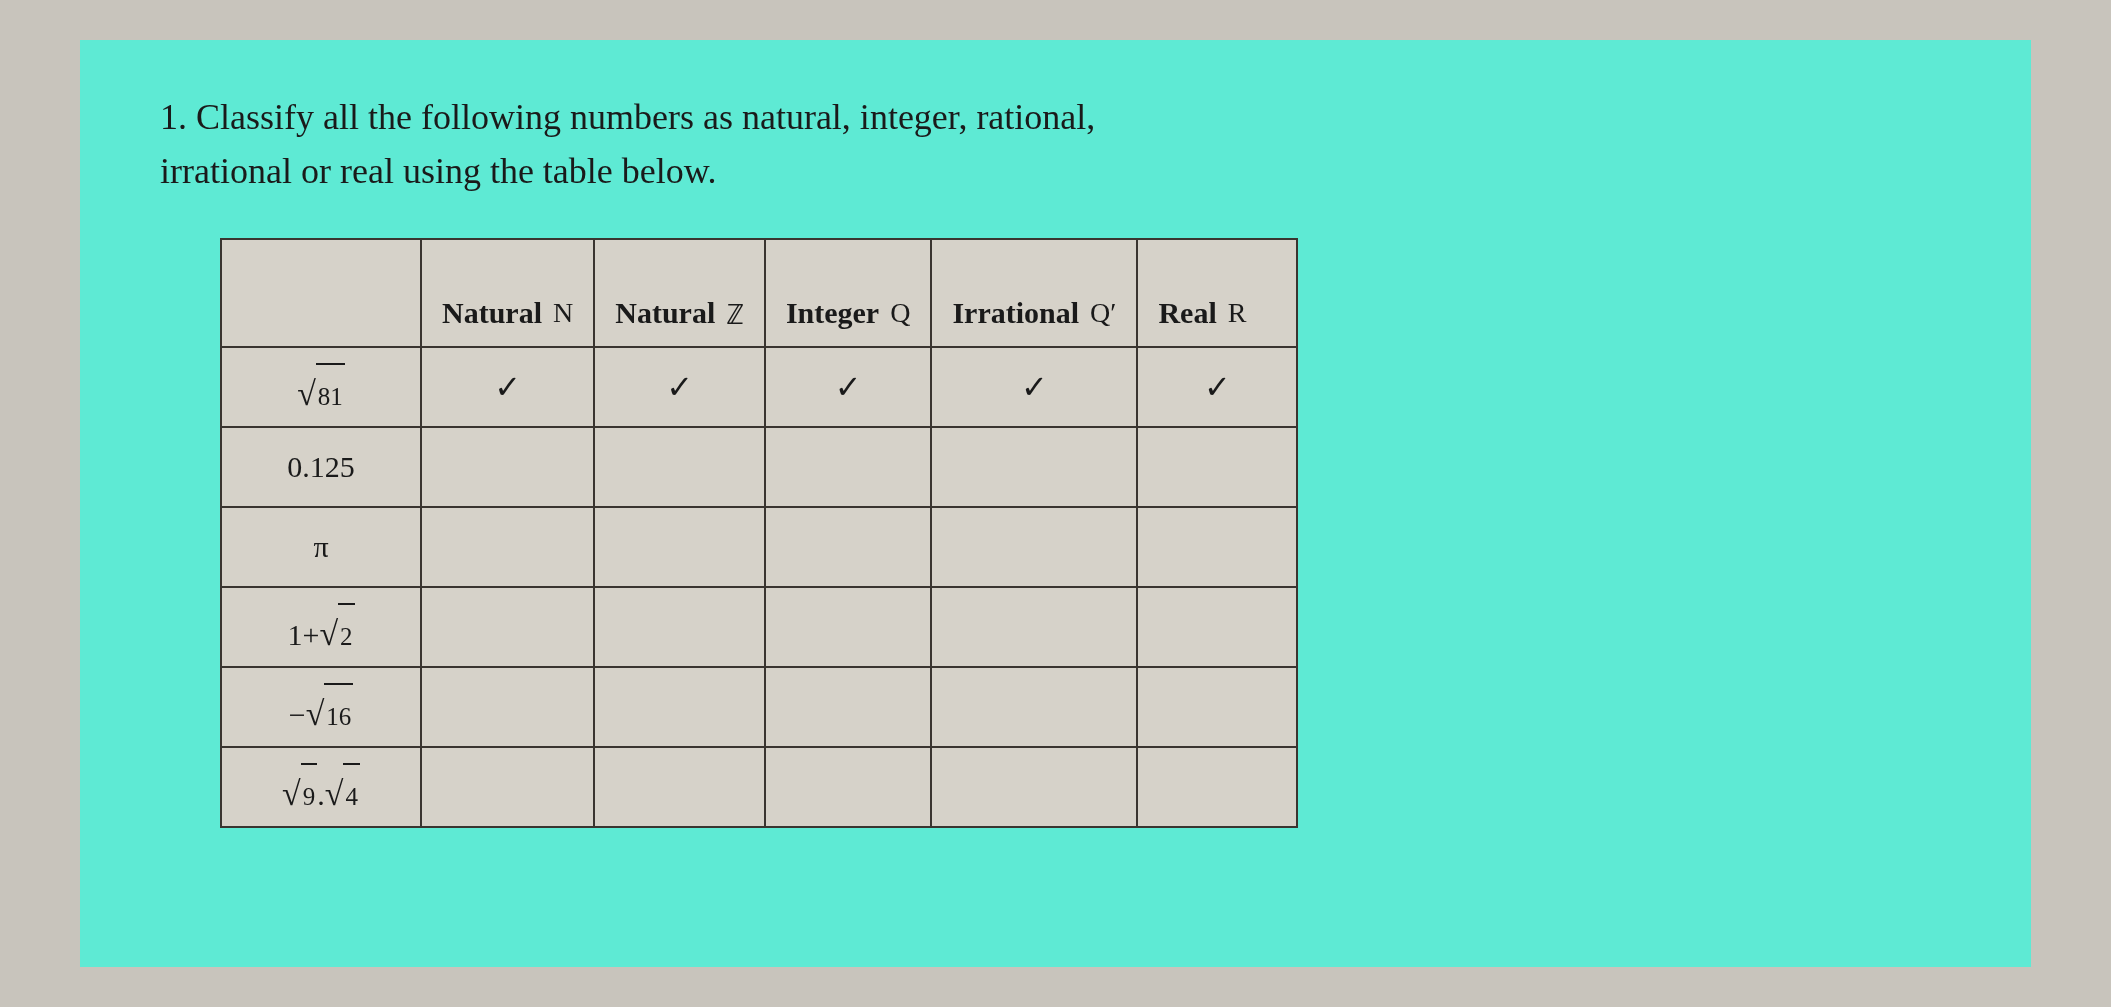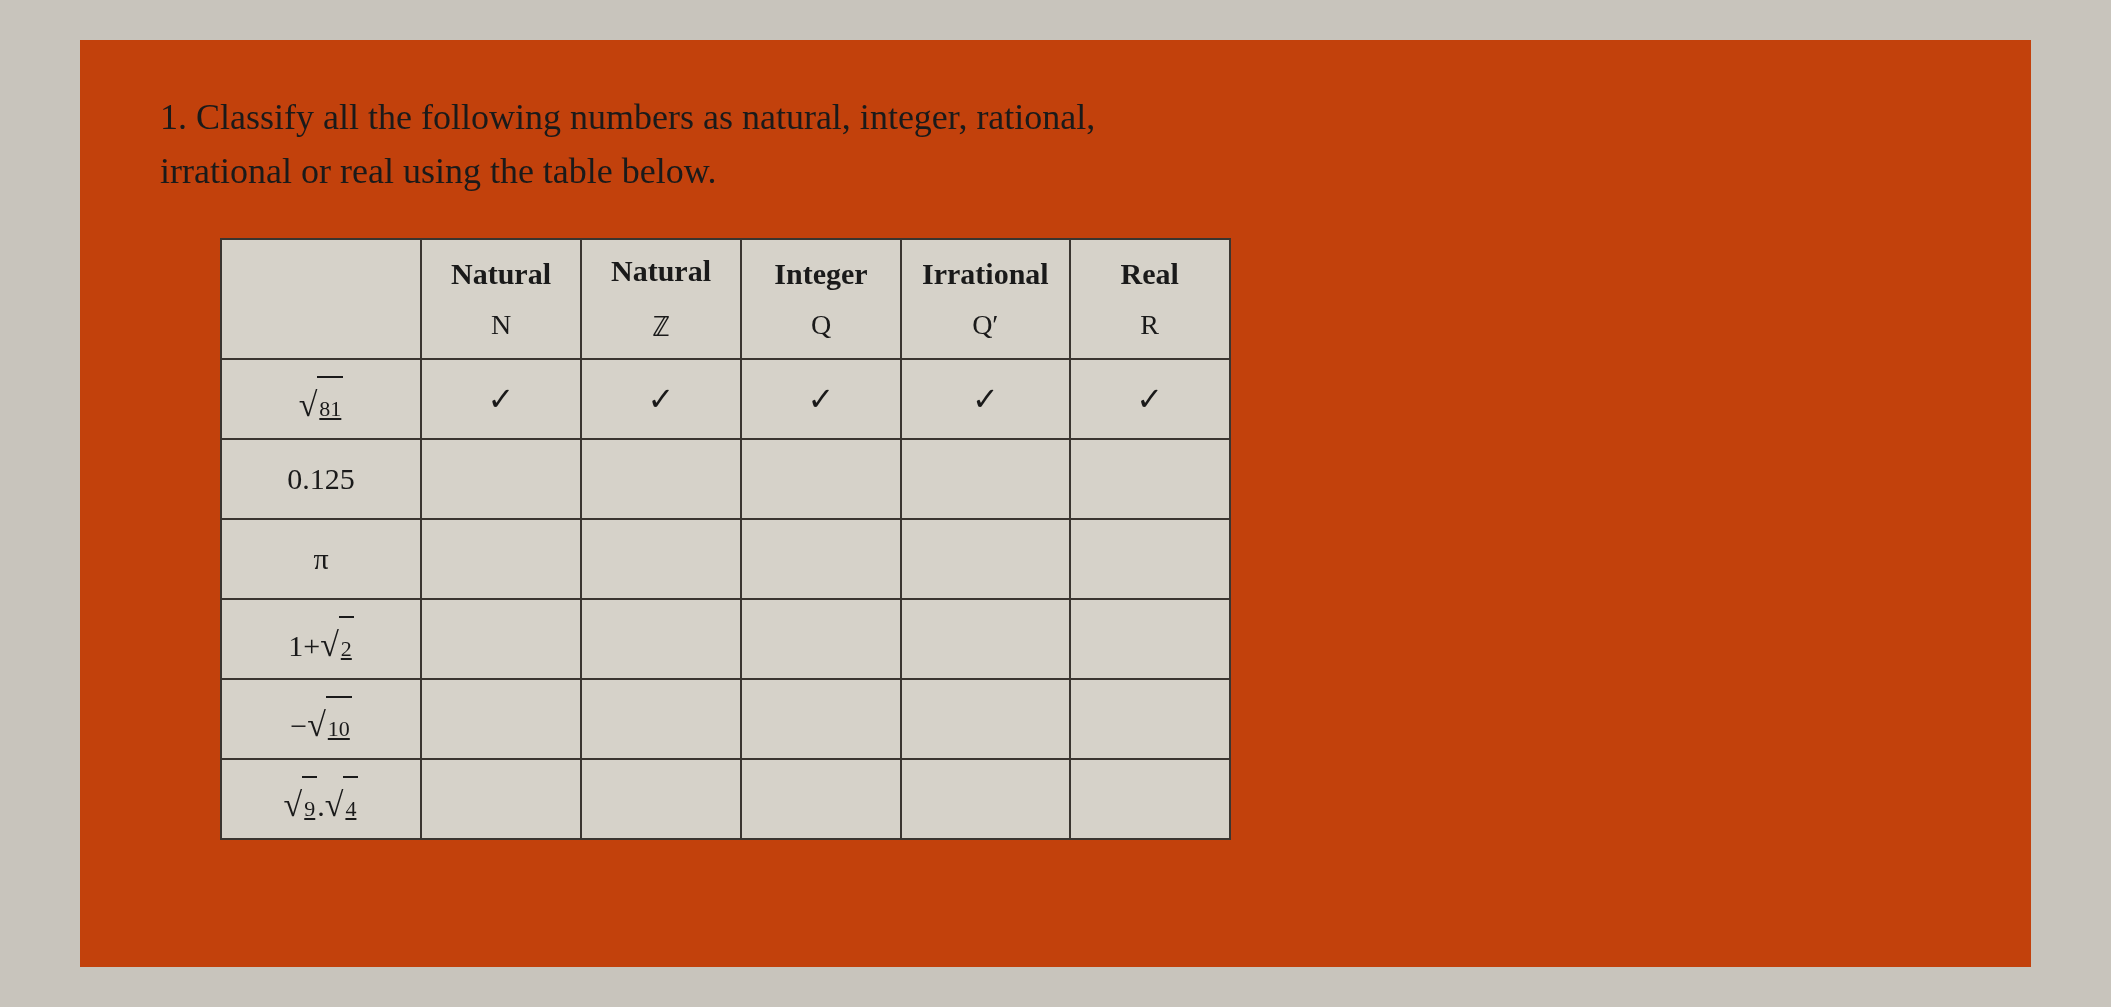--- a/index.html
+++ b/index.html
@@ -13,21 +13,21 @@
       font-family: Georgia, 'Times New Roman', serif;
       width: 2111px;
       height: 1007px;
       display: flex;
       align-items: flex-start;
       justify-content: flex-start;
       padding: 40px 80px;
     }
 
     .page-container {
-      background-color: #c2410c;
+      background-color: #5eead4;
       width: 100%;
       height: 100%;
       padding: 50px 80px;
     }
 
     .question-text {
       font-size: 36px;
       color: #1a1a1a;
       line-height: 1.5;
       margin-bottom: 40px;
@@ -62,23 +62,24 @@
       padding: 14px 20px;
     }
 
     table td:first-child {
       min-width: 200px;
       font-style: normal;
     }
 
     .col-header {
       display: flex;
-      flex-direction: column;
+      flex-direction: row;
       align-items: center;
-      gap: 18px;
+      gap: 11px;
+      margin-top: 40px;
     }
 
     .col-header .main-label {
       font-weight: bold;
       font-size: 30px;
     }
 
     .col-header .sub-label {
       font-size: 28px;
       font-weight: normal;
@@ -104,22 +105,21 @@
       font-size: 34px;
       line-height: 1;
     }
 
     .sqrt-content {
       border-top: 2.5px solid #1a1a1a;
       padding-top: 18px;
       padding-left: 2px;
       padding-right: 2px;
       display: inline-block;
-      font-size: 22px;
-      text-decoration: underline;
+      font-size: 25px;
     }
   </style>
 </head>
 <body>
 
 <div class="page-container">
   <div class="question-text">
     <span>1.</span>
     Classify all the following numbers as natural, integer, rational,<br>
     irrational or real using the table below.
@@ -208,21 +208,21 @@
           <td></td>
           <td></td>
           <td></td>
           <td></td>
         </tr>
 
         <tr>
           <td class="number-cell">
             −<span class="sqrt">
               <span class="sqrt-symbol">√</span>
-                <span class="sqrt-content">10</span>
+                <span class="sqrt-content">16</span>
             </span>
           </td>
           <td></td>
           <td></td>
           <td></td>
           <td></td>
           <td></td>
         </tr>
 
         <tr>

